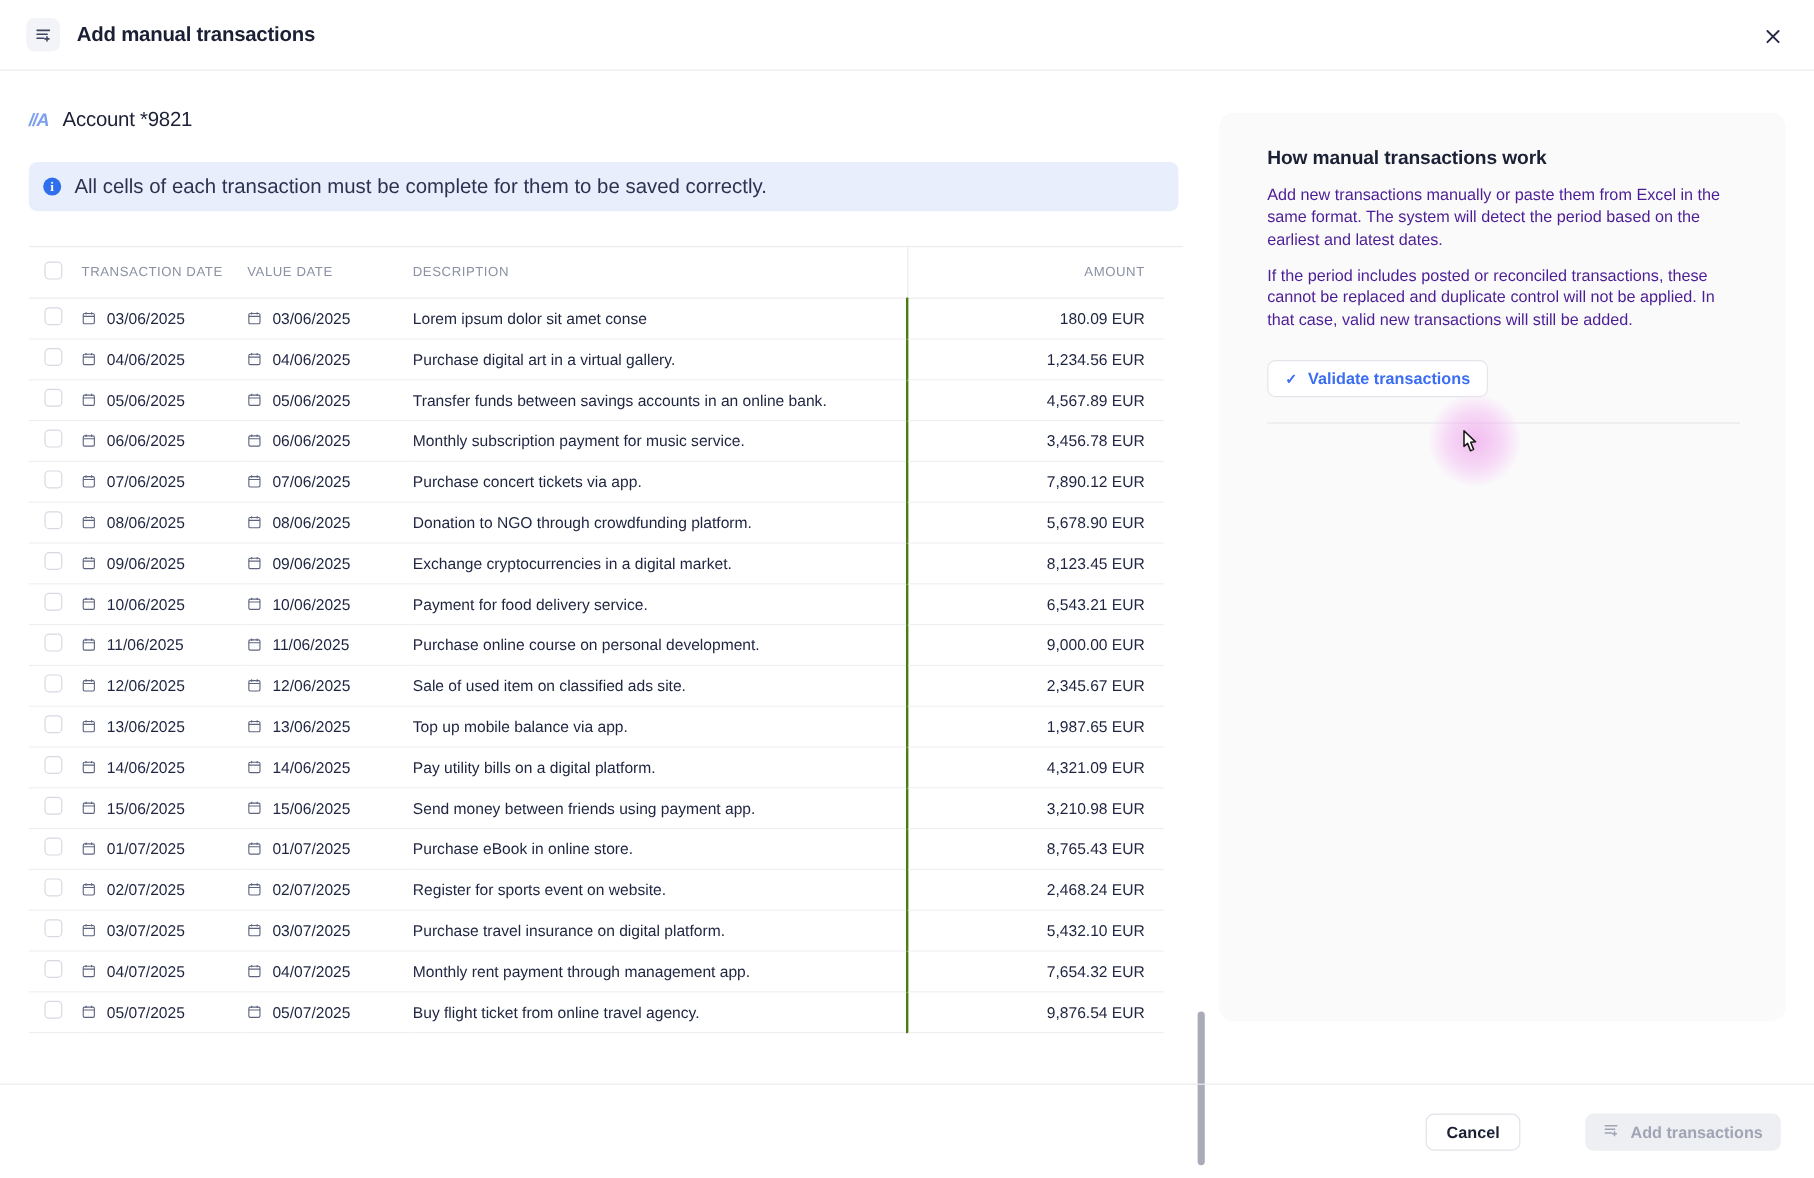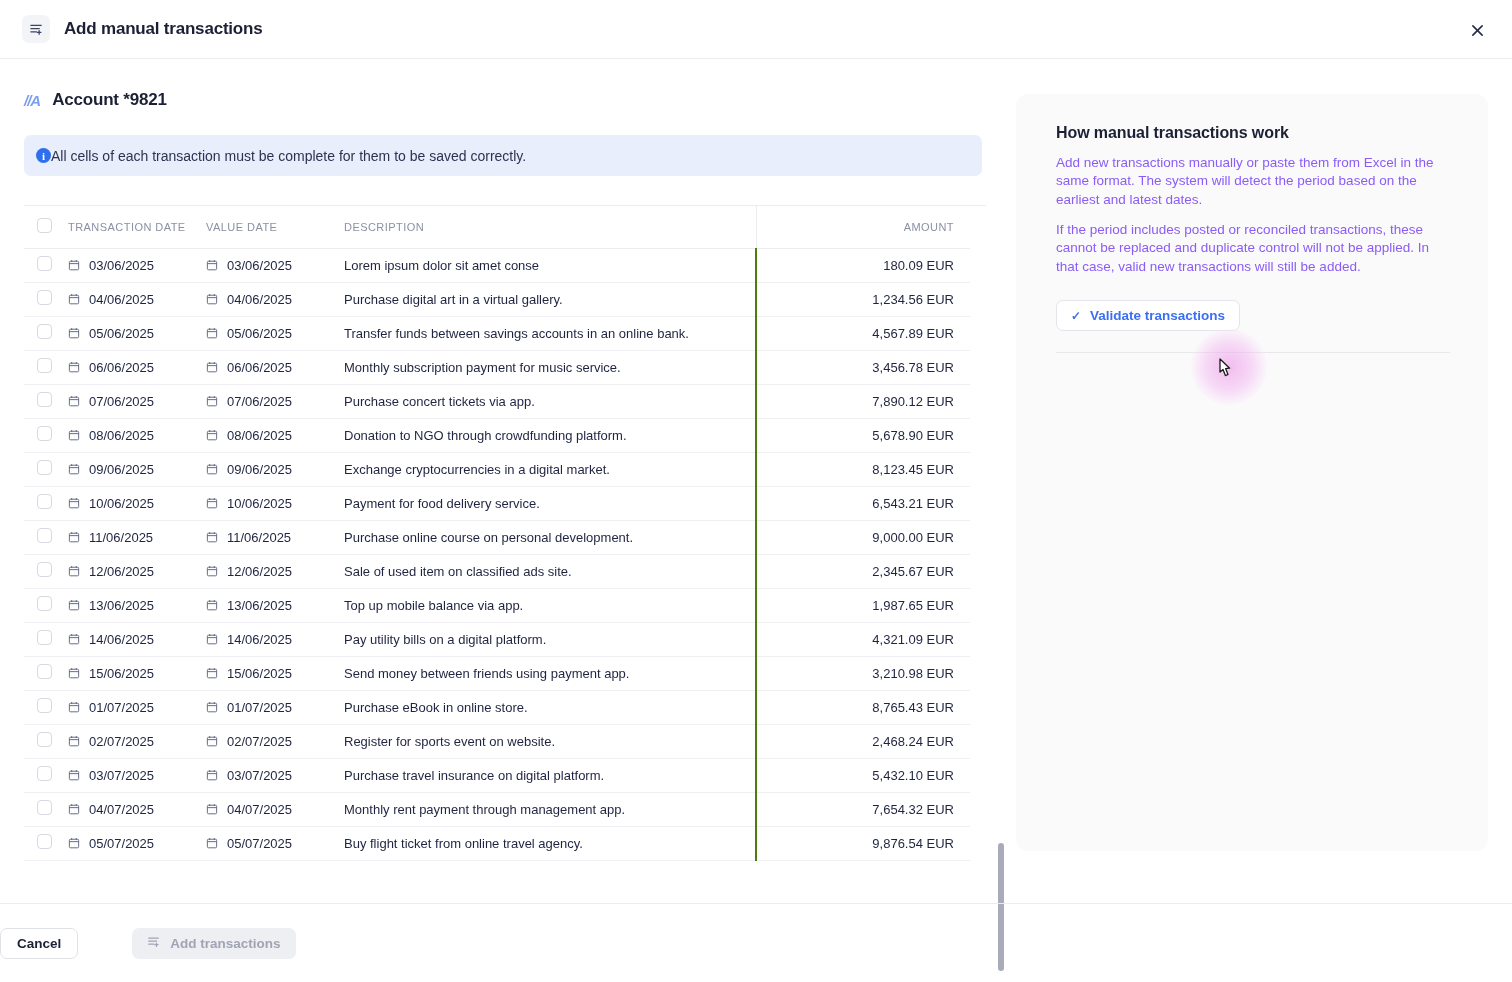--- a/index.html
+++ b/index.html
@@ -34,33 +34,33 @@
 
   
   .left {
     position:absolute; left:0; top:59px; width:1012px; height:844px;
   }
   .acct-row { display:flex; align-items:center; margin: 31px 0 0 24px; }
   .acct-logo {
     font-size:15px; font-weight:800; color:#7d9ff0; letter-spacing:-1px;
     font-style: italic; font-family:"Liberation Sans", sans-serif;
   }
-  .acct-title { margin-left:12px; font-size:17px; font-weight:700; letter-spacing:-0.2px; color:#1c2035; }
+  .acct-title { margin-left:12px; font-size:17px; font-weight:400; letter-spacing:-0.2px; color:#1c2035; }
 
   .info-banner {
     margin: 25px 0 0 24px; width: 958px; height: 41px;
     background:#e8eefc; border-radius: 7px;
     display:flex; align-items:center; padding-left:12px;
   }
   .info-dot {
     width:15px; height:15px; border-radius:50%; background:#2f6fed;
     color:#fff; font-size:11px; font-weight:700; font-family:"Liberation Serif", serif;
     display:flex; align-items:center; justify-content:center; flex:none;
   }
-  .info-text { font-size:14px; color:#2c3350; }
+  .info-text { margin-left:11px; font-size:17px; color:#2c3350; }
 
   .table-wrap {
     position:absolute; left:24px; top:146px; width:962px; height:660px;
     border-top:1px solid #ececf0;
   }
   table { border-collapse: collapse; width: 946px; table-layout: fixed; }
   col.c-chk   { width: 44px; }
   col.c-tdate { width: 138px; }
   col.c-vdate { width: 138px; }
   col.c-desc  { width: 412px; }
@@ -94,42 +94,42 @@
     position:absolute; left:0; top: 595px; width:6px; height:128px;
     background:#a9abb8; border-radius:3px; cursor:pointer;
   }
 
   
   .right {
     position:absolute; left:1016px; top:94px; width:472px; height:757px;
     background:#fafafb; border-radius:12px; padding: 30px 38px 0 40px;
   }
   .rp-title { font-size:16px; font-weight:700; color:#1c2035; letter-spacing:-0.1px; }
-  .rp-p { margin-top:12px; font-size:13.5px; line-height:1.36; color:#8b5cf6; }
+  .rp-p { margin-top:12px; font-size:13.5px; line-height:1.36; color:#4c1d95; }
   .validate-btn {
     margin-top: 24px; display:inline-flex; align-items:center; gap:9px;
     height: 31px; padding: 0 14px; border:1px solid #e4e5ea; border-radius:7px;
     background:#fff; color:#3b6ef2; font-size:13.5px; font-weight:600; cursor:pointer;
   }
   .validate-check { font-size:12px; color:#3b6ef2; }
   .rp-divider { margin-top: 21px; height:1px; background:#e8e8ec; }
 
   .cursor-glow {
     position:absolute; left:1191px; top:329px; width:76px; height:76px;
     border-radius:50%;
     background: radial-gradient(circle, rgba(236,150,232,0.62) 0%, rgba(242,175,240,0.45) 42%, rgba(250,220,248,0.20) 68%, rgba(255,255,255,0) 78%);
     pointer-events:none;
   }
   .cursor-ptr { position:absolute; left:1218px; top:358px; pointer-events:none; }
 
   
   .footer {
     position:absolute; left:0; top:903px; width:1512px; height:79px;
     border-top:1px solid #ececf0; display:flex; align-items:center;
-    padding-right:28px; gap:14px;
+    justify-content:flex-end; padding-right:28px; gap:14px;
   }
   .btn-cancel {
     height:31px; padding:0 16px; border:1px solid #e1e2e8; border-radius:7px;
     background:#fff; font-size:13.5px; font-weight:700; color:#1c2035; cursor:pointer;
     font-family:"Liberation Sans", sans-serif;
   }
   .btn-add {
     height:31px; padding:0 15px; border:none; border-radius:7px;
     background:#eeeff2; color:#a0a4b4; font-size:13.5px; font-weight:600;
     display:inline-flex; align-items:center; gap:9px; cursor:pointer;

